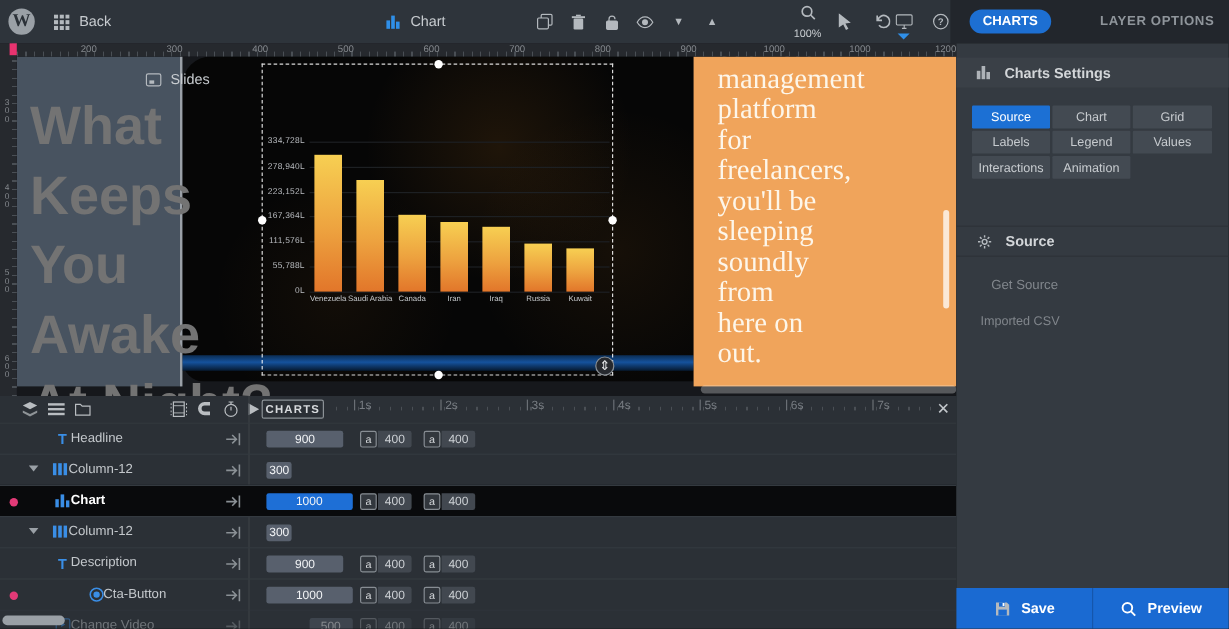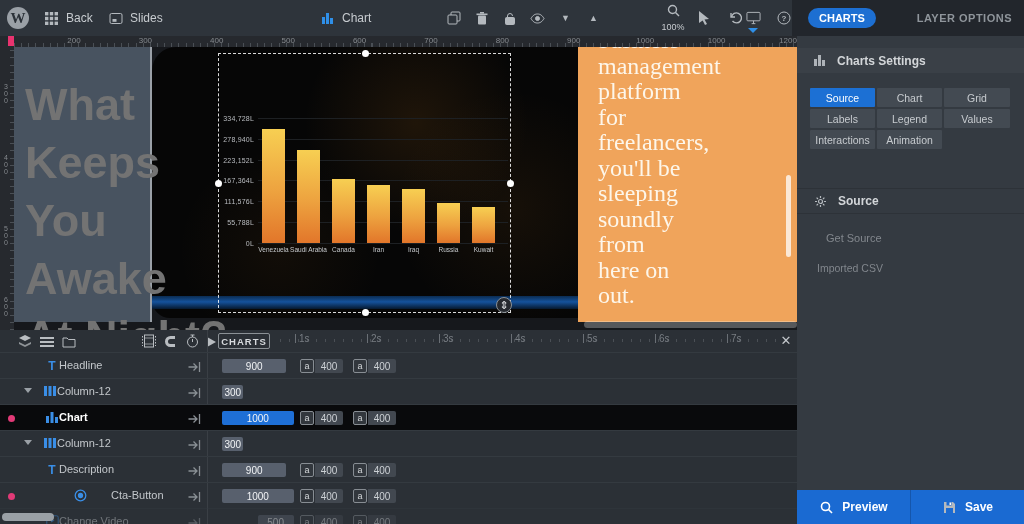--- a/index.html
+++ b/index.html
@@ -155,21 +155,21 @@
             <rect x="0" y="4.8" width="3.4" height="3.4"></rect>
             <rect x="4.8" y="4.8" width="3.4" height="3.4"></rect>
             <rect x="9.6" y="4.8" width="3.4" height="3.4"></rect>
             <rect x="0" y="9.6" width="3.4" height="3.4"></rect>
             <rect x="4.8" y="9.6" width="3.4" height="3.4"></rect>
             <rect x="9.6" y="9.6" width="3.4" height="3.4"></rect>
           </svg>
       </span>
       <span>Back</span>
     </div>
-    <div class="tb-item" style="left:108px;">
+    <div class="tb-item" style="left:120px;margin-top:48px;">
       <span class="tb-icon">
         <svg width="14" height="13" viewBox="0 0 14 13" fill="none" stroke="currentColor">
             <rect x="1" y="1.5" width="12" height="10" rx="1.5"></rect>
             <rect x="3.5" y="7" width="4" height="2.8" fill="currentColor" stroke="none"></rect>
           </svg>
       </span>
       <span>Slides</span>
     </div>
     <div class="tb-item" style="left:320px;">
       <span class="tb-icon" style="color:#2f8fe8;">
@@ -379,37 +379,37 @@
       </span>
       <span>Source</span>
     </div>
     <div class="getsource-row">
       <span class="getsource-label">Get Source</span>
     </div>
     <span class="importedcsv-label">Imported CSV</span>
     <div class="savebar">
       <div class="btn">
         <span class="tb-icon">
-          <svg width="13" height="13" viewBox="0 0 13 13" fill="none" stroke="#fff" stroke-width="1.6">
-              <circle cx="5.5" cy="5.5" r="4"></circle>
-              <path d="M8.5 8.5l3.5 3.5"></path>
-            </svg>
-        </span>
-        <span>Preview</span>
-      </div>
-      <div class="btn">
-        <span class="tb-icon">
           <svg width="13" height="13" viewBox="0 0 13 13" fill="currentColor">
               <path d="M1 1h9l2 2v9H1z"></path>
               <rect x="3" y="7" width="7" height="5" fill="#1a6ad2"></rect>
               <rect x="3.5" y="1" width="5" height="3.5" fill="#1a6ad2"></rect>
               <rect x="6.5" y="1.5" width="1.6" height="2.5" fill="#fff"></rect>
             </svg>
         </span>
         <span>Save</span>
+      </div>
+      <div class="btn">
+        <span class="tb-icon">
+          <svg width="13" height="13" viewBox="0 0 13 13" fill="none" stroke="#fff" stroke-width="1.6">
+              <circle cx="5.5" cy="5.5" r="4"></circle>
+              <path d="M8.5 8.5l3.5 3.5"></path>
+            </svg>
+        </span>
+        <span>Preview</span>
       </div>
     </div>
   </aside>
 
   <section class="timeline">
     <div class="tl-header">
       <span class="tl-hicon" style="left:18px;">
         <svg width="14" height="14" viewBox="0 0 14 14" fill="currentColor">
             <path d="M7 1l6 3-6 3-6-3z"></path>
             <path d="M1 8l6 3 6-3v2l-6 3-6-3z" opacity=".7"></path>
@@ -569,21 +569,21 @@
             </div>
           </div>
         </div>
         <div class="tl-row">
           <div class="row-name">
             <div class="pinkdot"></div>
             <span class="row-icon" style="left: 73px;"><svg width="13" height="13" viewBox="0 0 13 13" fill="none" stroke="currentColor" stroke-width="1.3">
                 <circle cx="6.5" cy="6.5" r="5.3"></circle>
                 <circle cx="6.5" cy="6.5" r="2" fill="currentColor"></circle>
               </svg></span>
-            <span class="name-label" style="left: 86px; padding-left: 25px;">Cta-Button</span>
+            <span class="name-label" style="left: 86px;">Cta-Button</span>
             <span class="arrowbar"><svg width="13" height="12" viewBox="0 0 13 12" fill="none" stroke="currentColor" stroke-width="1.3">
                 <path d="M0.5 6h8M5.5 2.5L9 6l-3.5 3.5"></path>
                 <path d="M11.5 1v10"></path>
               </svg></span>
           </div>
           <div class="row-track">
             <div class="tl-bar" style="left: 15px; width: 71.5px;">1000</div>
             <div class="a-chip" style="left: 93px;">
               <span class="abox">a</span>
               <span class="aval">400</span>

